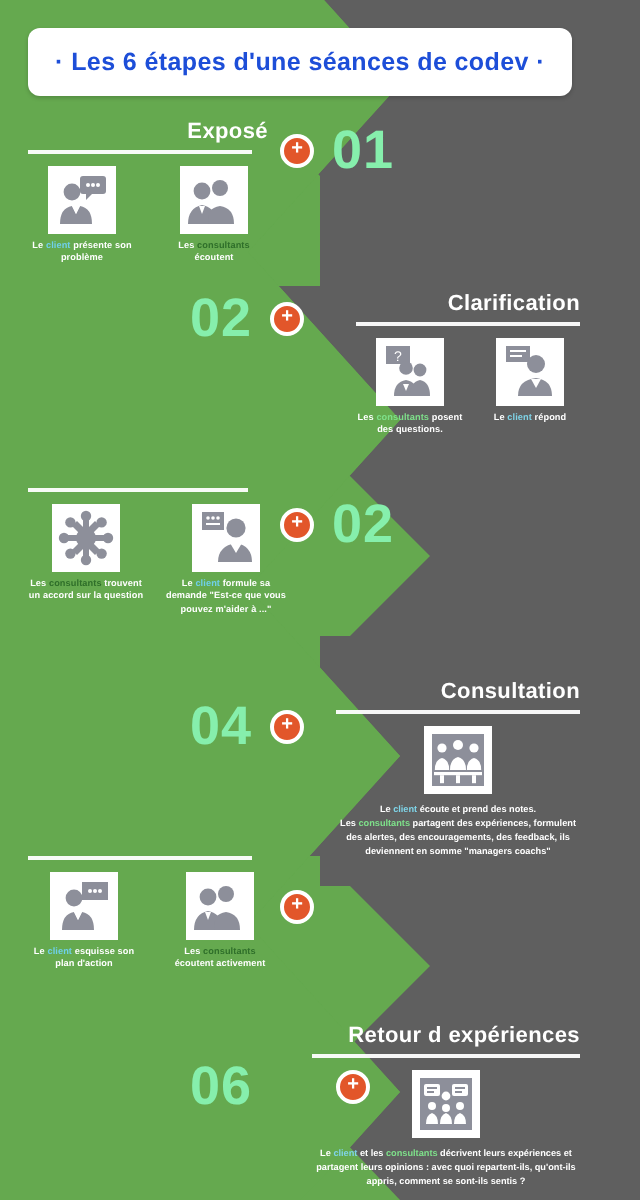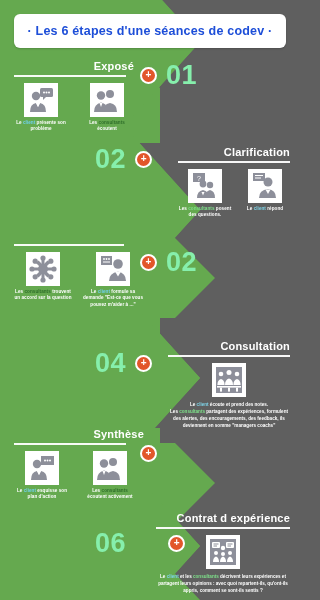--- a/index.html
+++ b/index.html
@@ -266,21 +266,20 @@
                 <rect x="22" y="22.6" width="2" height="4"></rect>
             </g>
           </svg>
         </div>
         <div class="para"><span>Le </span><span class="kw-client">client</span><span> écoute et prend des notes.</span><br><span>Les </span><span class="kw-cons">consultants</span><span> partagent des expériences, formulent des alertes, des encouragements, des feedback, ils deviennent en somme "managers coachs"</span></div>
       </div>
     </div>
   </div>
 
   <div class="step onGreen left" style="left:14px; top:428px; width:130px;">
-    <div class="heading">Synthèse</div>
     <div class="rule" style="width:112px;"></div>
     <div class="icons" style="gap:12px;">
       <div class="icowrap">
         <div class="ico">
           <svg width="30" height="30" viewBox="0 0 30 30">
             <rect x="14" y="3" width="13" height="9" fill="#8d8f9a"></rect>
             <circle cx="18" cy="7.5" r="1" fill="#fff"></circle>
               <circle cx="20.5" cy="7.5" r="1" fill="#fff"></circle>
               <circle cx="23" cy="7.5" r="1" fill="#fff"></circle>
             <circle cx="10" cy="11" r="4.2" fill="#8d8f9a"></circle>
@@ -310,21 +309,21 @@
     </div>
   </div>
 
   <div class="numrow" style="left:95px; top:530px;gap:42px;">
     <div class="num">06</div>
     <div class="badge">
       <span>+</span>
     </div>
   </div>
   <div class="step right" style="left:156px; top:512px; width:134px;">
-    <div class="heading">Contrat d expérience</div>
+    <div class="heading">Retour d expériences</div>
     <div class="rule"></div>
     <div class="icons">
       <div class="icowrap wide" style="width:100%;">
         <div class="ico">
           <svg width="30" height="30" viewBox="0 0 30 30">
             <rect x="2" y="2" width="26" height="26" fill="#8d8f9a"></rect>
             <g fill="#fff">
               <rect x="4" y="5" width="8" height="6" rx="1"></rect>
               <rect x="18" y="5" width="8" height="6" rx="1"></rect>
               <circle cx="15" cy="11" r="2.2"></circle>

